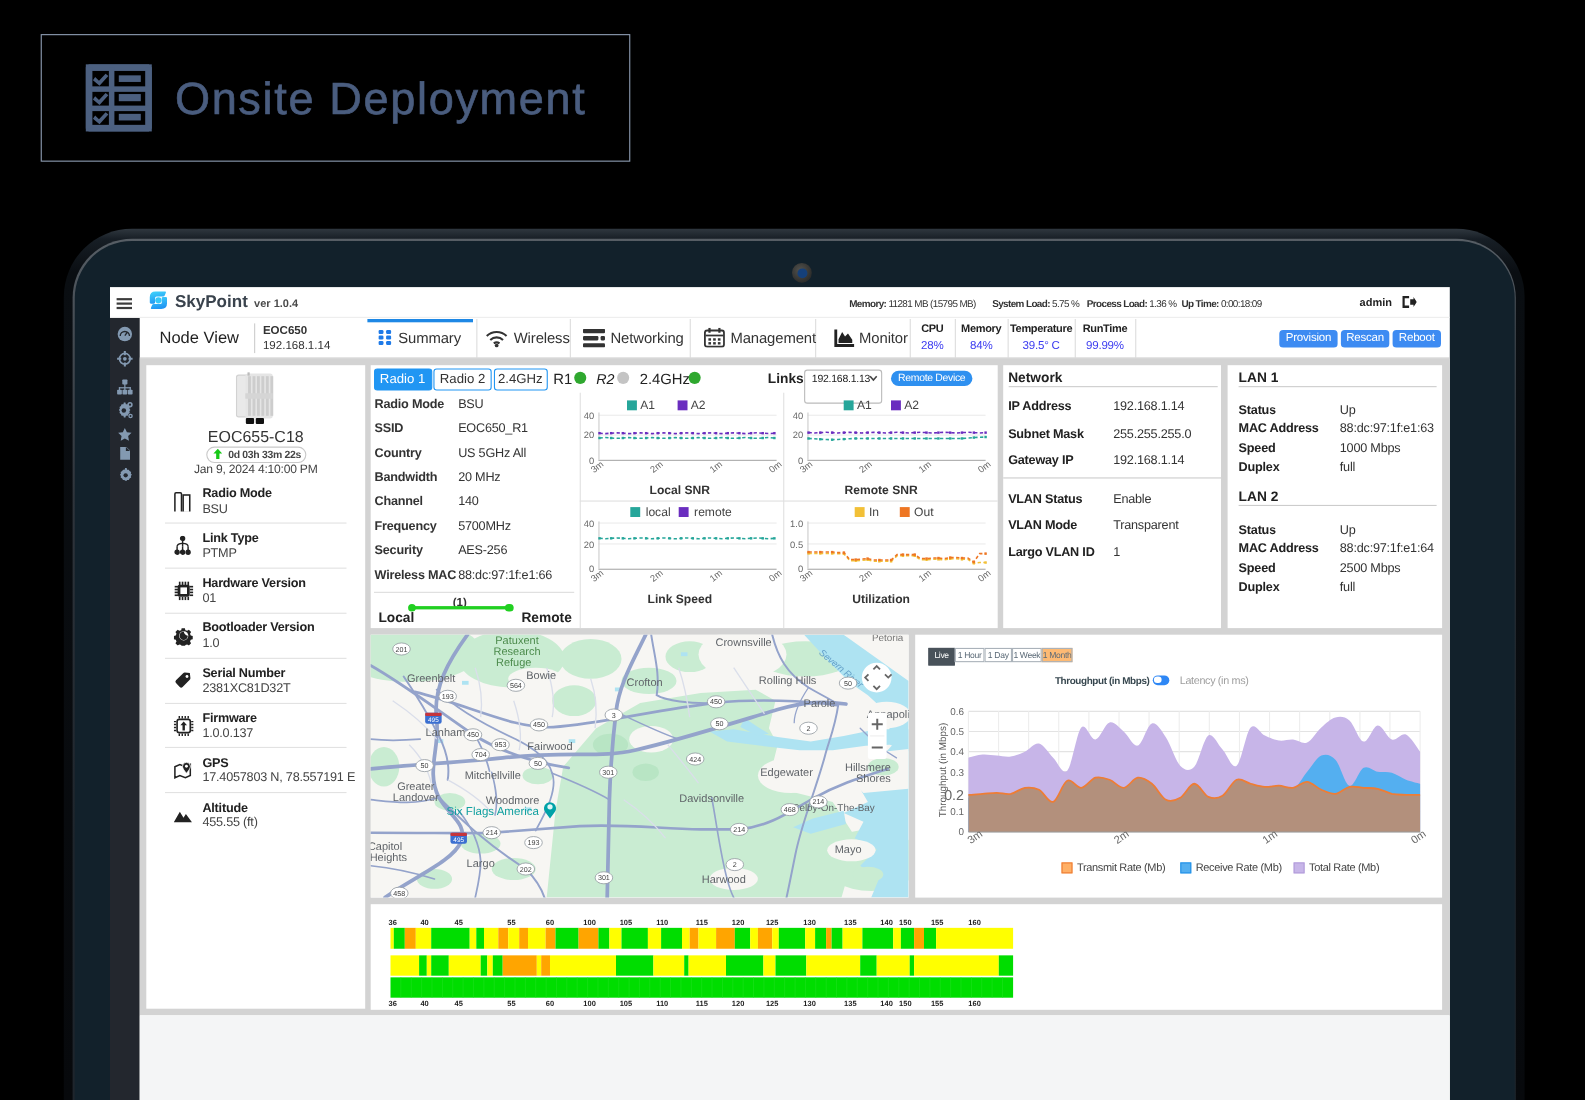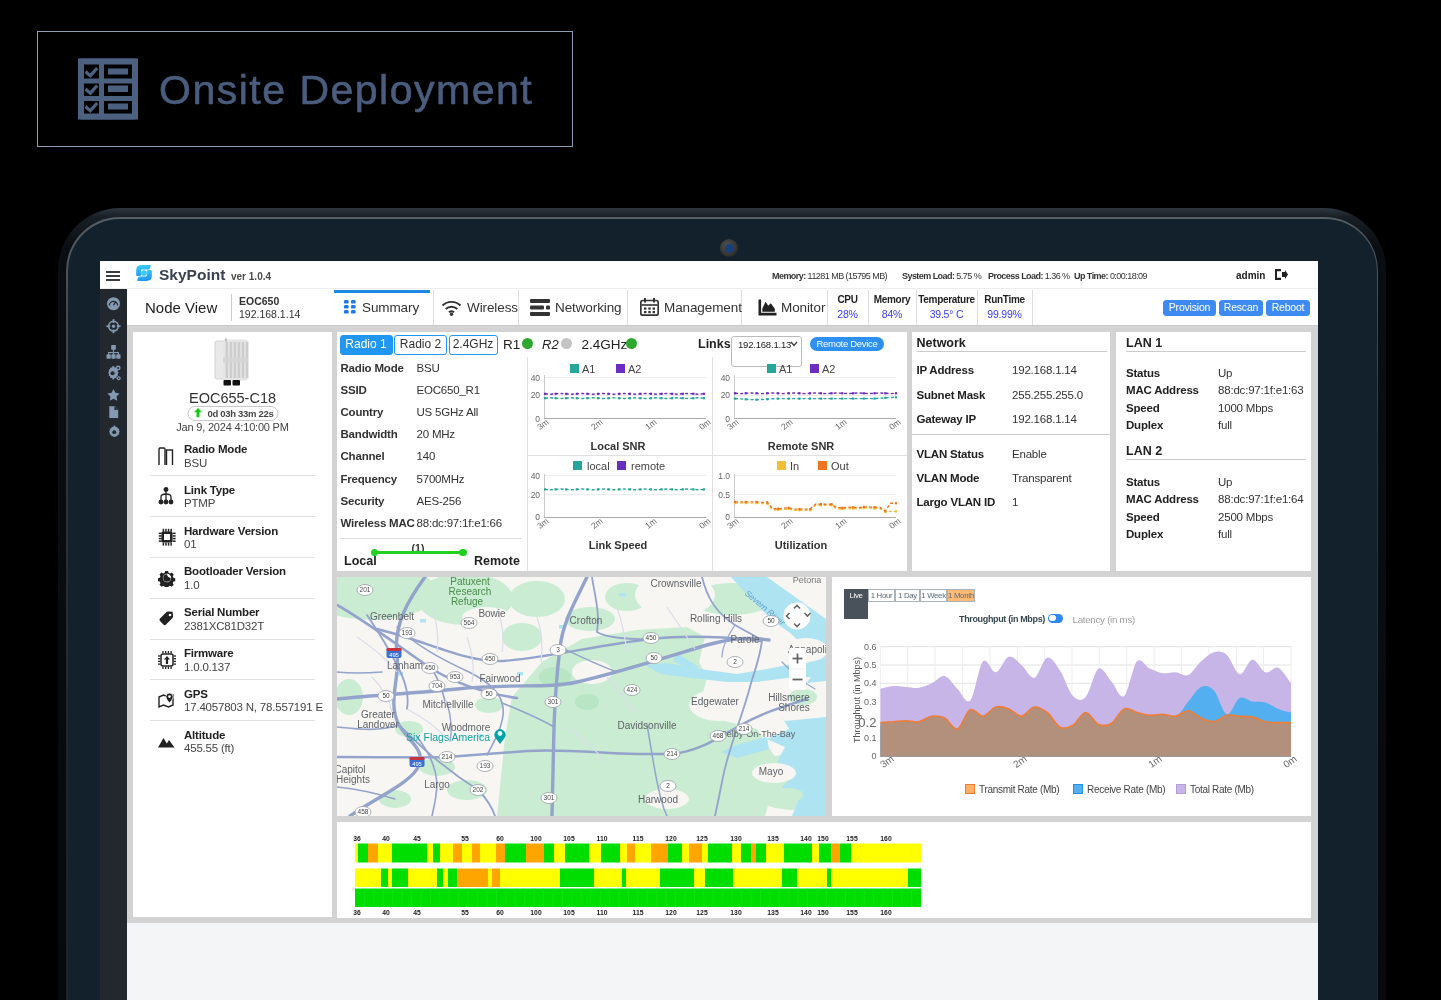--- a/index.html
+++ b/index.html
@@ -759,21 +759,21 @@
     </g>
     <rect x="452" y="71" width="17" height="42" rx="2" fill="#fff"></rect>
     <g stroke="#666" stroke-width="1.8">
       <path d="M455.5,81.5 h10"></path>
       <path d="M460.5,76.5 v10"></path>
       <path d="M455.5,102.5 h10"></path>
     </g>
     <rect x="454" y="91.5" width="13" height="1" fill="#eee"></rect>
   </svg>
 <div class="abs" style="left:832px;top:577px;width:479px;height:239px;background:#fff;"></div>
-<div class="abs" style="left:844px;top:589px;width:24px;height:30px;background:#49525a;color:#fff;border:1px solid #49525a;font-size:7.8px;letter-spacing:-0.3px;text-align:center;line-height:12px;box-sizing:border-box;white-space:nowrap;overflow:hidden;">Live</div>
+<div class="abs" style="left:844px;top:589px;width:24px;height:16px;background:#49525a;color:#fff;border:1px solid #49525a;font-size:7.8px;letter-spacing:-0.3px;text-align:center;line-height:12px;box-sizing:border-box;white-space:nowrap;overflow:hidden;">Live</div>
 <div class="abs" style="left:868px;top:589px;width:27px;height:13px;background:#fff;color:#5b6a77;border:1px solid #aab2ba;font-size:7.8px;letter-spacing:-0.3px;text-align:center;line-height:12px;box-sizing:border-box;white-space:nowrap;overflow:hidden;">1 Hour</div>
 <div class="abs" style="left:895px;top:589px;width:25px;height:13px;background:#fff;color:#5b6a77;border:1px solid #aab2ba;font-size:7.8px;letter-spacing:-0.3px;text-align:center;line-height:12px;box-sizing:border-box;white-space:nowrap;overflow:hidden;">1 Day</div>
 <div class="abs" style="left:920px;top:589px;width:27px;height:13px;background:#fff;color:#5b6a77;border:1px solid #aab2ba;font-size:7.8px;letter-spacing:-0.3px;text-align:center;line-height:12px;box-sizing:border-box;white-space:nowrap;overflow:hidden;">1 Week</div>
 <div class="abs" style="left:947px;top:589px;width:28px;height:13px;background:#fdba74;color:#5b6a77;border:1px solid #aab2ba;font-size:7.8px;letter-spacing:-0.3px;text-align:center;line-height:12px;box-sizing:border-box;white-space:nowrap;overflow:hidden;">1 Month</div>
 <div class="abs" style="left:959px;top:613.5px;font-size:9px;color:#37474f;font-weight:bold;white-space:nowrap;letter-spacing:-0.35px;">Throughput (in Mbps)</div>
 <div class="abs" style="left:1048px;top:613.5px;width:15px;height:9px;border-radius:4.5px;background:#2e87f5;"></div>
 <div class="abs" style="left:1049.2px;top:614.7px;width:6.6px;height:6.6px;border-radius:50%;background:#fff;"></div>
 <div class="abs" style="left:1072.5px;top:613.5px;font-size:9.8px;color:#9e9e9e;font-weight:normal;white-space:nowrap;letter-spacing:-0.3px;">Latency (in ms)</div>
 <div class="abs" style="left:852px;top:700px;font-size:9px;color:#555;transform:rotate(-90deg) translateX(-50%);transform-origin:left top;white-space:nowrap;">Throughput (in Mbps)</div>
 <svg class="abs" style="left:0;top:0" width="1441" height="1000" viewBox="0 0 1441 1000">

